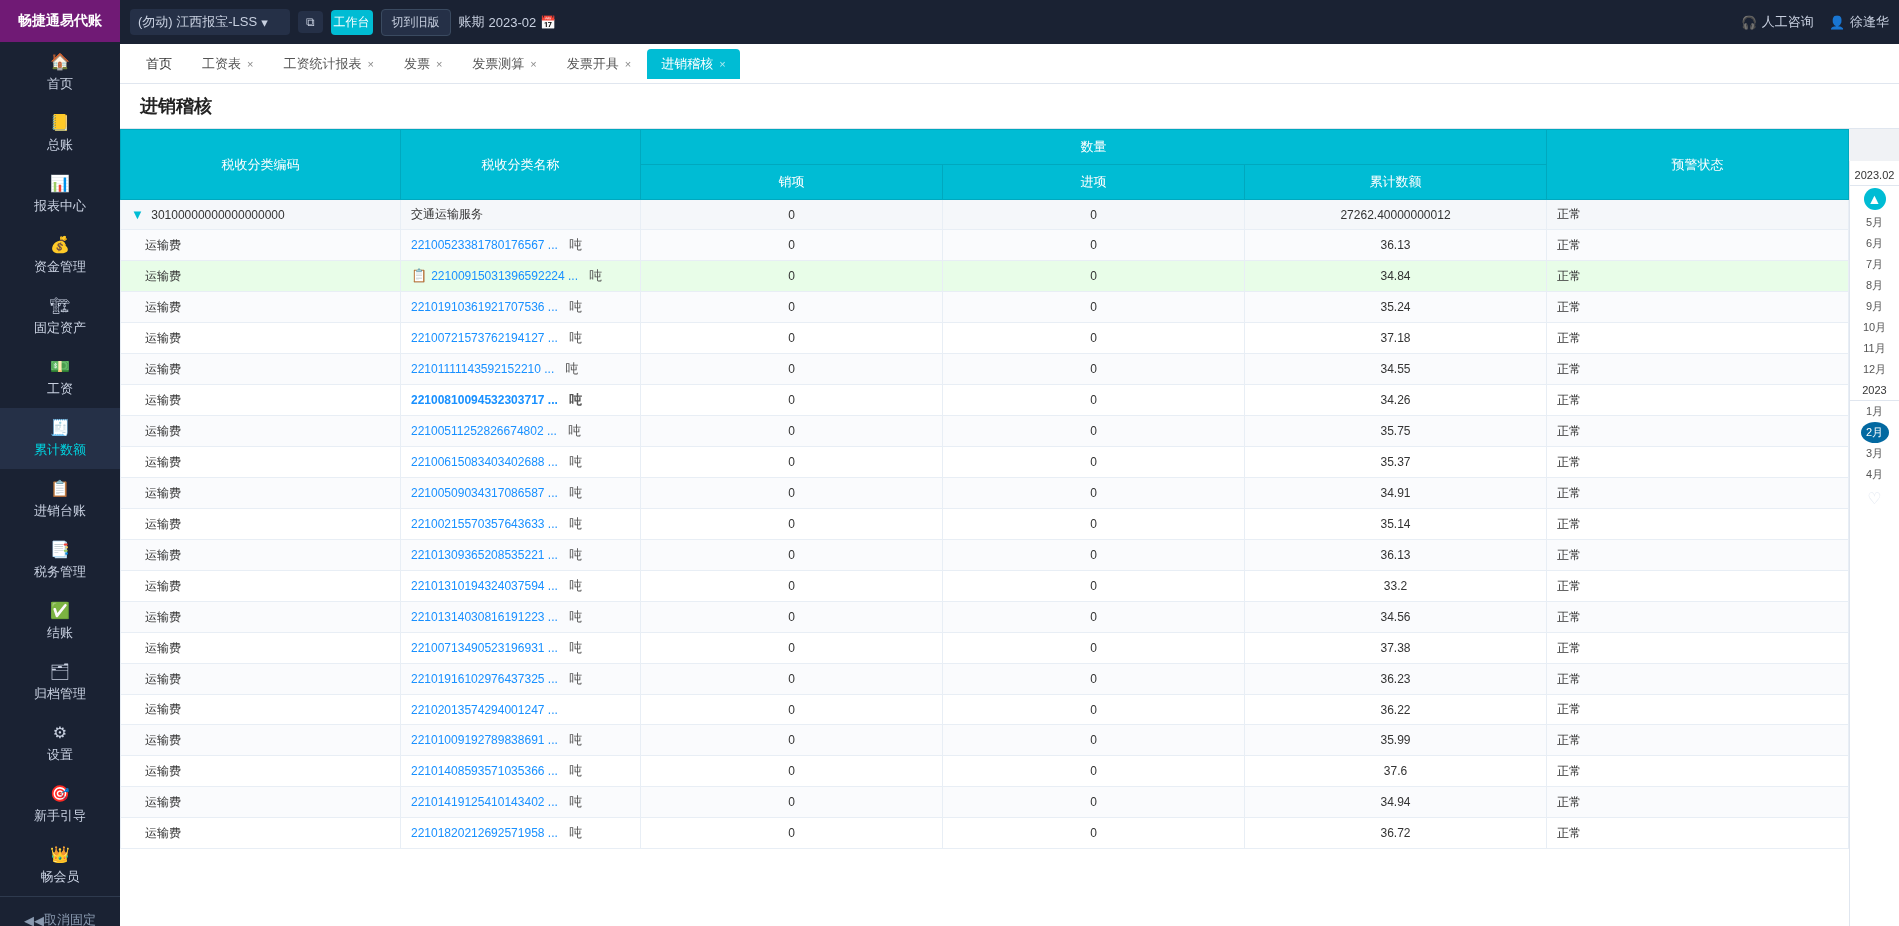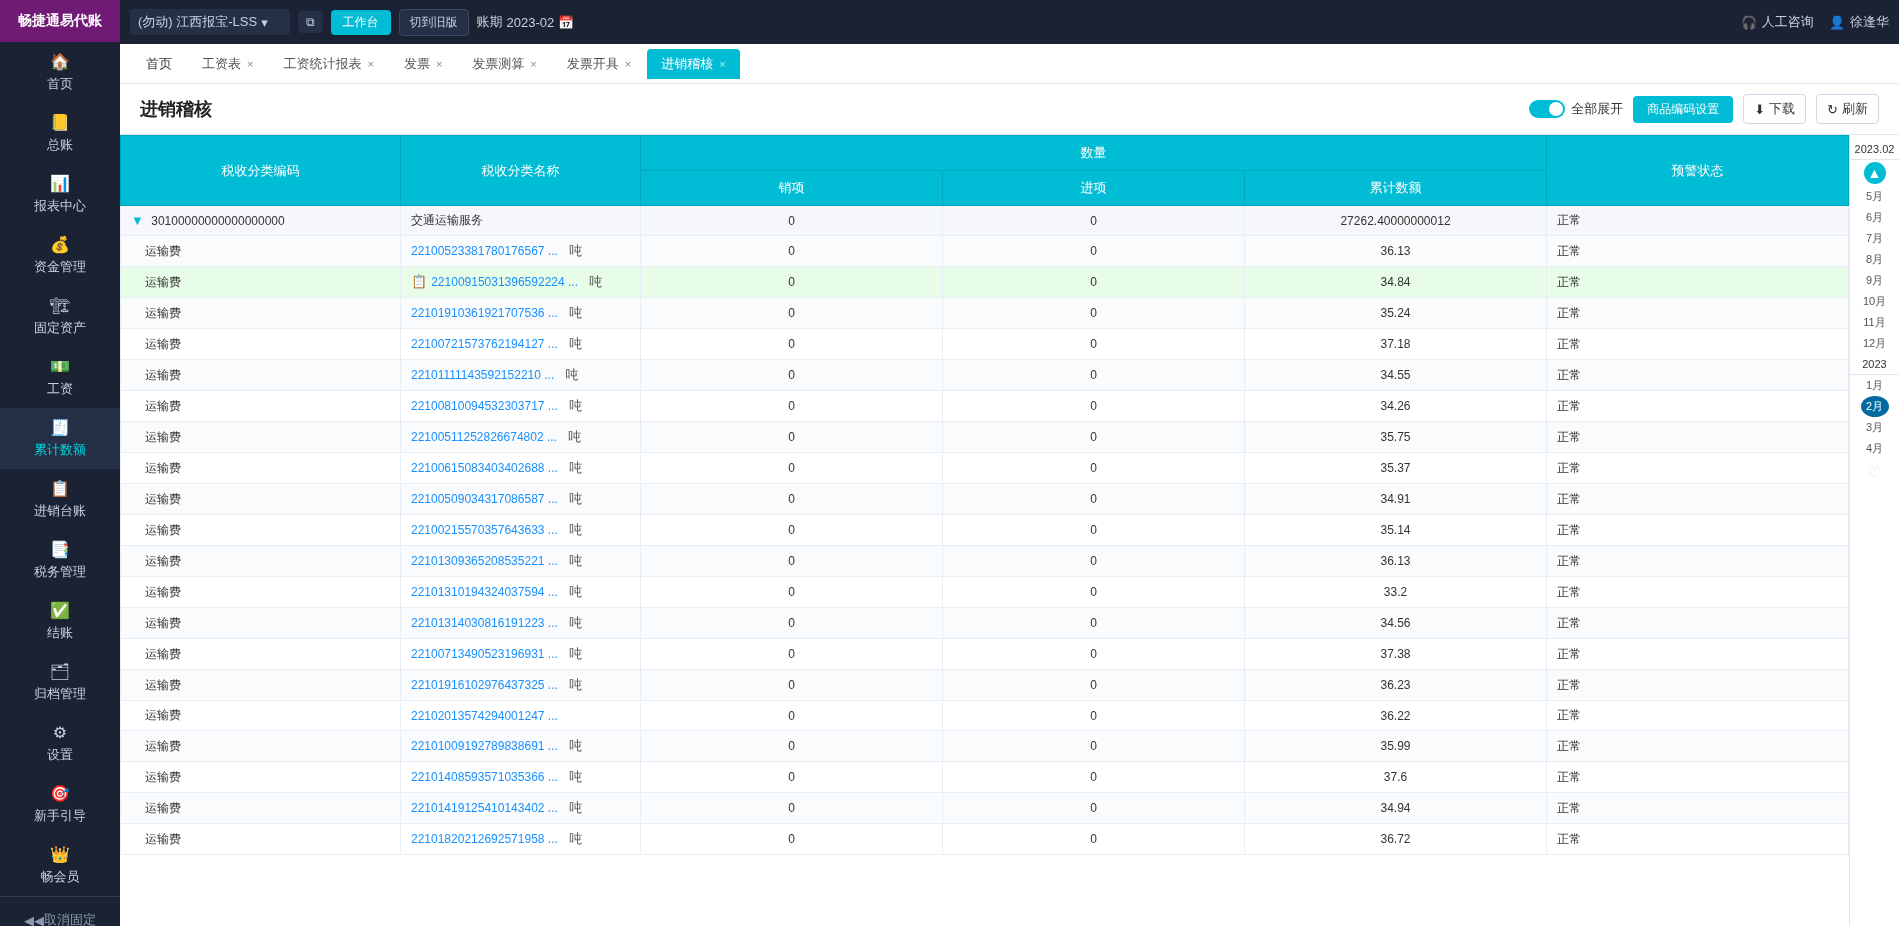--- a/index.html
+++ b/index.html
@@ -92,21 +92,21 @@
       padding: 4px 8px;
       border-radius: 4px;
       cursor: pointer;
       font-size: 12px;
     }
     .workbench-btn {
       background: #00bcd4;
       color: white;
       border: none;
       border-radius: 4px;
-      padding: 4px 12px;
+      padding: 4px 3px;
       font-size: 12px;
       cursor: pointer;
     }
     .switch-btn {
       background: #253047;
       color: #c8d0e0;
       border: 1px solid #3a4a60;
       border-radius: 4px;
       padding: 4px 10px;
       font-size: 12px;
@@ -281,20 +281,21 @@
       background: #fff;
       border-left: 1px solid #e0e6ef;
       display: flex;
       flex-direction: column;
       align-items: center;
       padding-top: 4px;
       flex-shrink: 0;
       font-size: 11px;
       color: #555;
       overflow-y: auto;
+      margin-top: 32px;
     }
     .right-panel-year {
       font-size: 11px;
       color: #333;
       padding: 4px 2px;
       text-align: center;
       border-bottom: 1px solid #e0e6ef;
       width: 100%;
     }
     .right-panel-month {
@@ -445,35 +446,20 @@
       <div class="tab active">
         <span>进销稽核</span>
         <span class="tab-close">×</span>
       </div>
     </div>
 
   <div class="content">
 
     <div class="page-header">
       <div class="page-title">进销稽核</div>
-      <div class="header-actions">
-        <div class="toggle-btn">
-          <div class="toggle-switch"></div>
-          <span>全部展开</span>
-        </div>
-        <button class="settings-btn">商品编码设置</button>
-        <button class="download-btn">
-          <span>⬇</span>
-          <span>下载</span>
-        </button>
-        <button class="refresh-btn">
-          <span>↻</span>
-          <span>刷新</span>
-        </button>
-      </div>
     </div>
 
     <div style="display:flex;flex:1;overflow:hidden;">
 
       <div class="table-container">
         <table class="data-table">
           <thead>
             <tr>
               <th class="col-code" rowspan="2">税收分类编码</th>
               <th class="col-name" rowspan="2">税收分类名称</th>
@@ -559,21 +545,21 @@
         </td>
         <td class="text-center">0</td>
         <td class="text-center">0</td>
         <td class="text-center">34.55</td>
         <td>正常</td>
       </tr>
               <tr>
         <td style="padding-left:24px;">
           运输费
         </td>
-        <td style="color:#1890ff;">
+        <td style="color:#1890ff;font-weight:bold;">
           22100810094532303717 ...
           <span style="margin-left:8px;color:#555;">吨</span>
         </td>
         <td class="text-center">0</td>
         <td class="text-center">0</td>
         <td class="text-center">34.26</td>
         <td>正常</td>
       </tr>
               <tr>
         <td style="padding-left:24px;">

